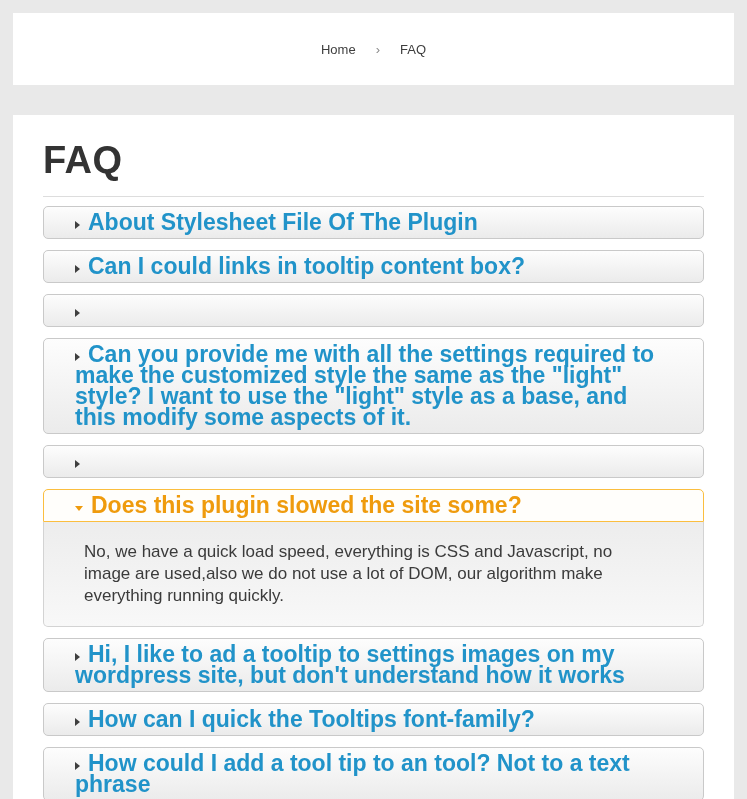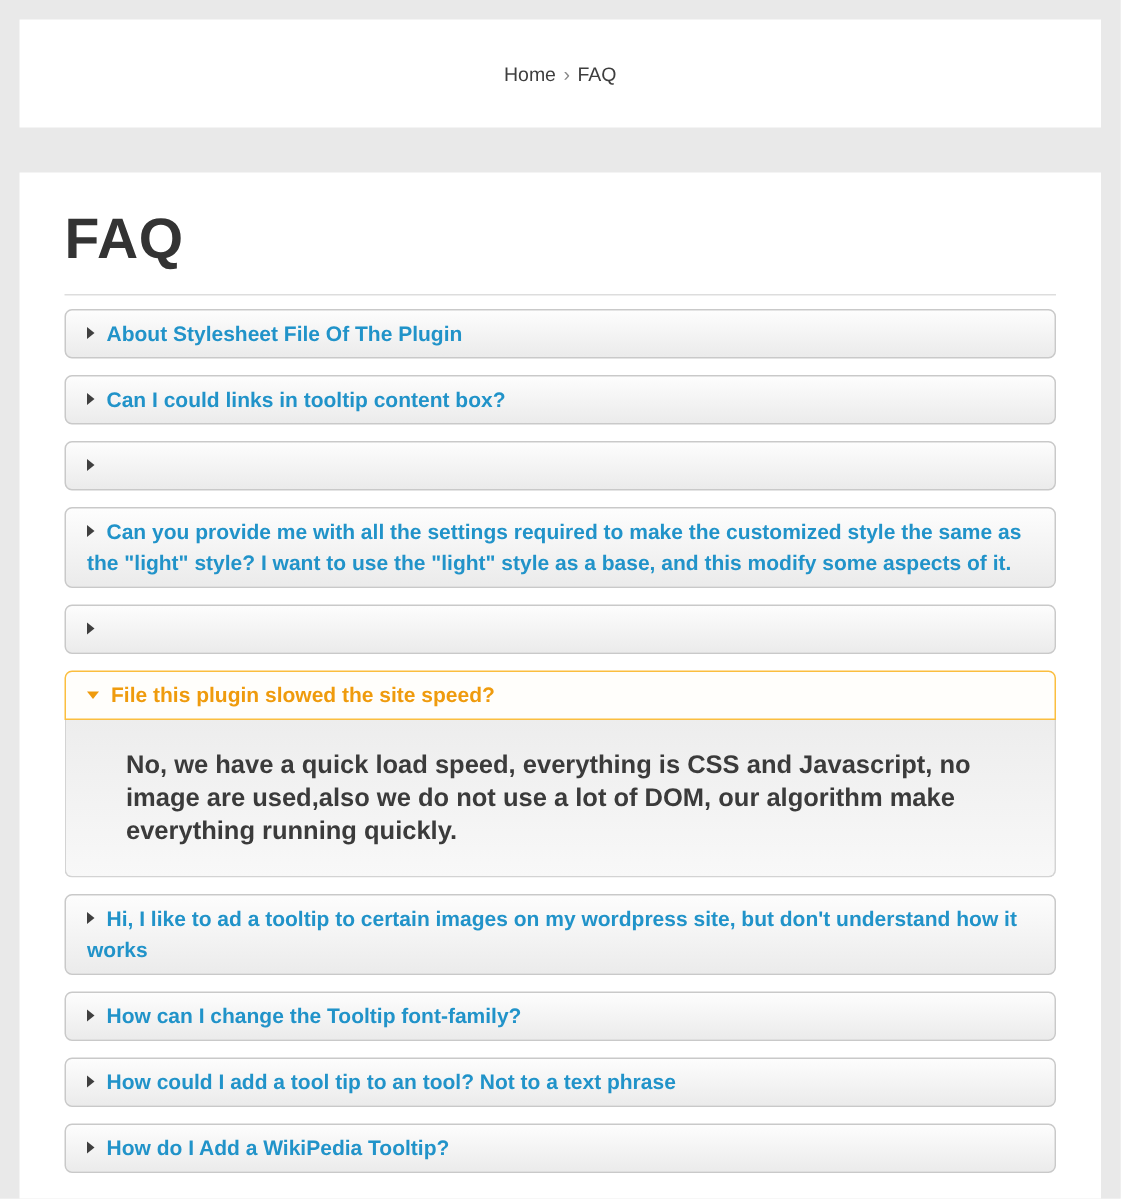--- a/index.html
+++ b/index.html
@@ -10,21 +10,21 @@
     background: #e9e9e9;
     font-family: "Liberation Sans", sans-serif;
   }
   .breadcrumb-panel {
     margin: 13px 13px 0 13px;
     height: 72px;
     background: #ffffff;
     display: flex;
     align-items: center;
     justify-content: center;
-    gap: 5px;
+    gap: 20px;
     font-size: 13px;
     color: #3e3e3e;
   }
   .breadcrumb-panel .crumb-link {
     color: #3e3e3e;
     text-decoration: none;
     cursor: pointer;
   }
   .breadcrumb-panel .crumb-sep { color: #8a8a8a; }
 
@@ -45,22 +45,22 @@
   .title-divider {
     border-bottom: 1px solid #dddddd;
     margin: 13px 0 9px 0;
   }
 
   .acc-item { margin-bottom: 11px; }
   .acc-header {
     border: 1px solid #c9c9c9;
     border-radius: 5px;
     background: linear-gradient(to bottom, #fdfdfd 0%, #ebebeb 100%);
-    padding: 5px 14px;
-    font-size: 14px;
+    padding: 5px 31px;
+    font-size: 23px;
     font-weight: bold;
     line-height: 21px;
     color: var(--accent-blue, #2193c9);
     cursor: pointer;
   }
   .tri {
     display: inline-block;
     width: 0; height: 0;
     margin-right: 8px;
     vertical-align: 1px;
@@ -85,21 +85,21 @@
   .acc-content {
     border: 1px solid #d3d3d3;
     border-top: none;
     border-radius: 0 0 5px 5px;
     background: linear-gradient(to bottom, #ededed 0%, #f8f8f8 100%);
     padding: 19px 40px;
   }
   .acc-content p {
     margin: 0;
     font-size: 17px;
-    font-weight: bold;
+    font-weight: normal;
     line-height: 22px;
     color: #3b3b3b;
   }
 </style>
 </head>
 <body>
 
 <div class="breadcrumb-panel">
   <a class="crumb-link">Home</a>
   <span class="crumb-sep">›</span>
@@ -119,30 +119,30 @@
       <div class="acc-item">
         <div class="acc-header"><span class="tri tri-right"></span></div>
       </div>
       <div class="acc-item">
         <div class="acc-header"><span class="tri tri-right"></span><span>Can you provide me with all the settings required to make the customized style the same as the "light" style? I want to use the "light" style as a base, and this modify some aspects of it.</span></div>
       </div>
       <div class="acc-item">
         <div class="acc-header"><span class="tri tri-right"></span></div>
       </div>
       <div class="acc-item active">
-        <div class="acc-header"><span class="tri tri-down"></span><span>File this plugin slowed the site speed?</span></div>
+        <div class="acc-header"><span class="tri tri-down"></span><span>Does this plugin slowed the site some?</span></div>
         <div class="acc-content">
           <p>No, we have a quick load speed, everything is CSS and Javascript, no image are used,also we do not use a lot of DOM, our algorithm make everything running quickly.</p>
         </div>
       </div>
       <div class="acc-item">
-        <div class="acc-header"><span class="tri tri-right"></span><span>Hi, I like to ad a tooltip to certain images on my wordpress site, but don't understand how it works</span></div>
+        <div class="acc-header"><span class="tri tri-right"></span><span>Hi, I like to ad a tooltip to settings images on my wordpress site, but don't understand how it works</span></div>
       </div>
       <div class="acc-item">
-        <div class="acc-header"><span class="tri tri-right"></span><span>How can I change the Tooltip font-family?</span></div>
+        <div class="acc-header"><span class="tri tri-right"></span><span>How can I quick the Tooltips font-family?</span></div>
       </div>
       <div class="acc-item">
         <div class="acc-header"><span class="tri tri-right"></span><span>How could I add a tool tip to an tool? Not to a text phrase</span></div>
       </div>
       <div class="acc-item">
         <div class="acc-header"><span class="tri tri-right"></span><span>How do I Add a WikiPedia Tooltip?</span></div>
       </div>
     </div>
 </div>
 

